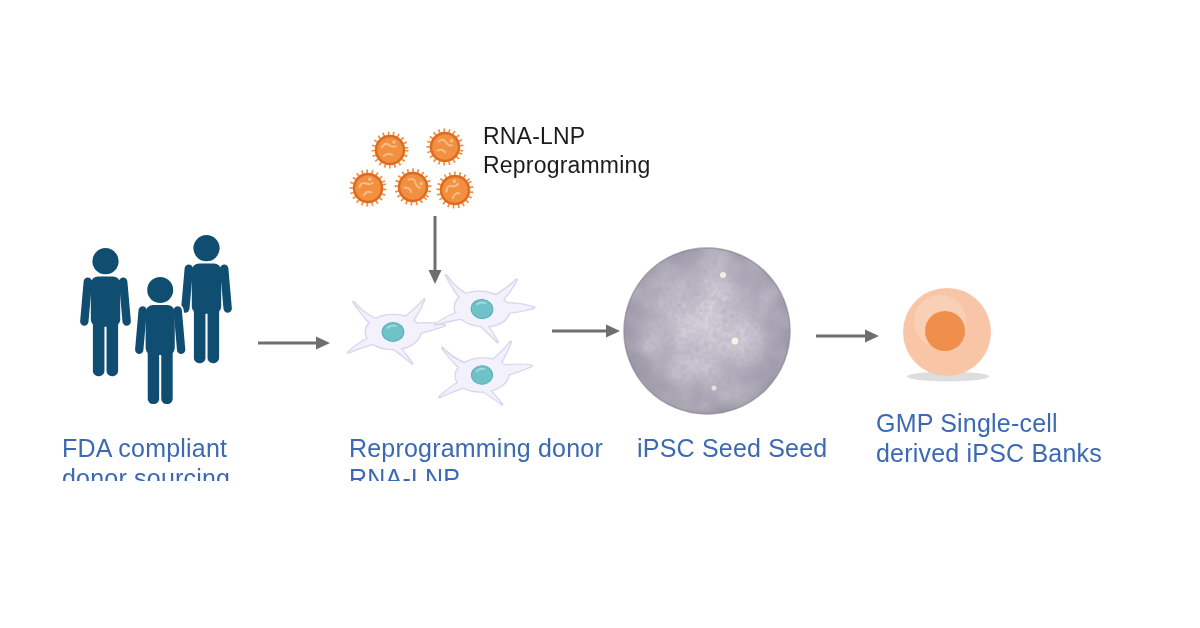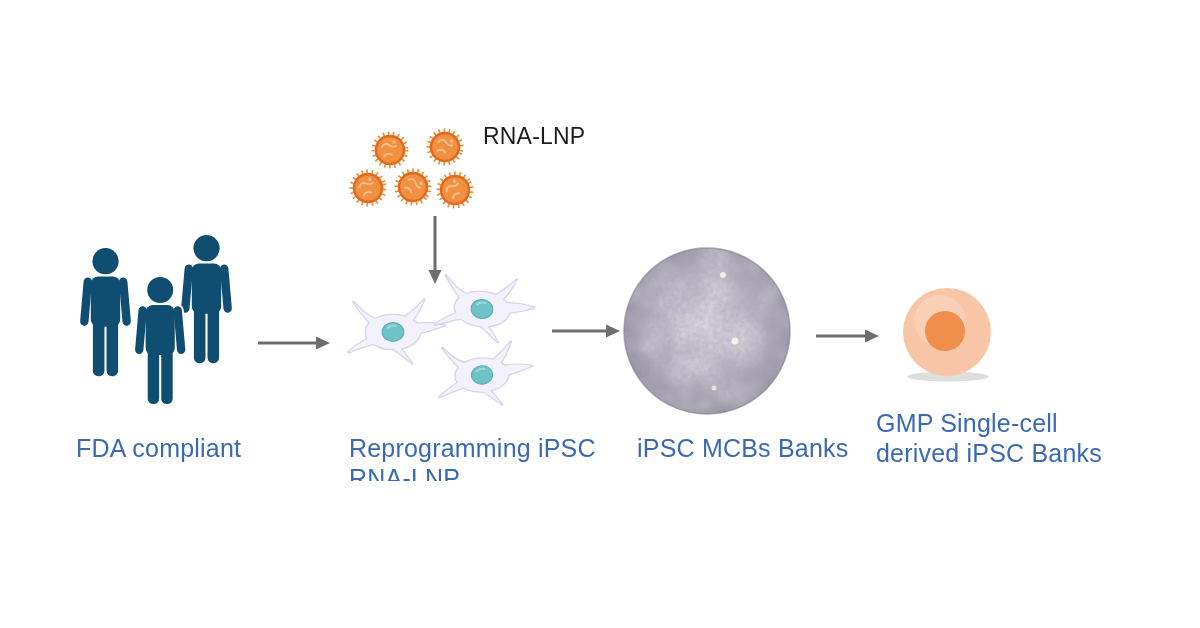--- a/index.html
+++ b/index.html
@@ -116,20 +116,21 @@
   <svg class="abs" style="left:348px;top:126px" width="130" height="100" viewBox="0 0 130 100">
     <use href="#lnp-particle" transform="translate(42,24)"></use>
     <use href="#lnp-particle" transform="translate(97,21) rotate(20)"></use>
     <use href="#lnp-particle" transform="translate(20,62) rotate(-15)"></use>
     <use href="#lnp-particle" transform="translate(65,61) rotate(40)"></use>
     <use href="#lnp-particle" transform="translate(107,64) rotate(-30)"></use>
   </svg>
 
   <div class="annotation" style="left:483px;top:122px">
     <span>RNA-LNP</span>
+    <span>Reprogramming</span>
   </div>
 
   <svg class="abs" style="left:325px;top:258px" width="215" height="160" viewBox="0 0 215 160">
     <g transform="translate(68,74) scale(0.68)">
       <use href="#fibroblast-shape" class="cell-halo"></use>
       <use href="#fibroblast-shape" class="cell-body"></use>
       <ellipse rx="16" ry="14" class="nucleus"></ellipse>
       <path d="M-8,-6 q5,-5 12,-3" class="nucleus-highlight"></path>
     </g>
     <g transform="translate(157,51) scale(0.68) rotate(6)">
@@ -178,28 +179,29 @@
     <g>
       <line x1="552" y1="331" x2="606" y2="331" class="arrow-line"></line>
       <path d="M606,324.5 L620,331 L606,337.5 Z" class="arrow-head"></path>
     </g>
     <g>
       <line x1="816" y1="336" x2="865" y2="336" class="arrow-line"></line>
       <path d="M865,329.5 L879,336 L865,342.5 Z" class="arrow-head"></path>
     </g>
   </svg>
 
-  <div class="caption" style="left:76px;top:433px">
+  <div class="caption" style="left:62px;top:433px">
     <span>FDA compliant</span>
+    <span>donor sourcing</span>
   </div>
   <div class="caption" style="left:349px;top:433px">
-    <span>Reprogramming iPSC</span>
+    <span>Reprogramming donor</span>
     <span>RNA-LNP</span>
   </div>
   <div class="caption" style="left:637px;top:433px">
-    <span>iPSC MCBs Banks</span>
+    <span>iPSC Seed Seed</span>
   </div>
   <div class="caption" style="left:876px;top:408px">
     <span>GMP Single-cell</span>
     <span>derived iPSC Banks</span>
   </div>
 
 </div>
 
 </body></html>

